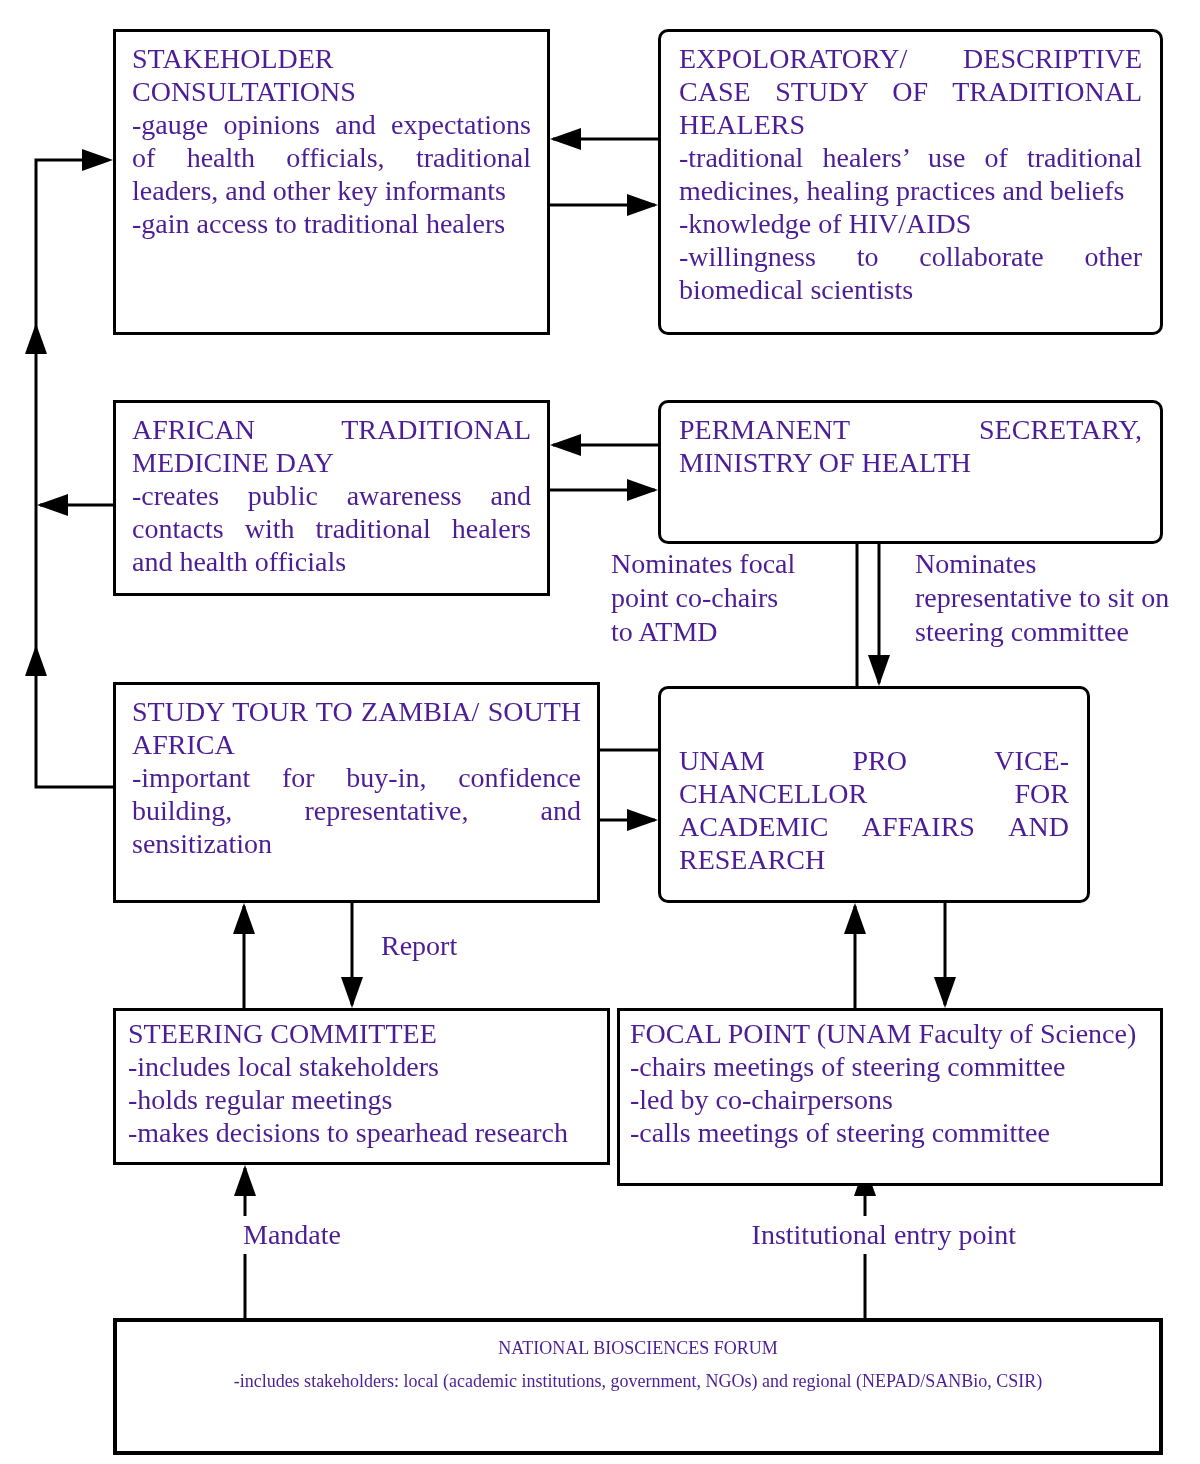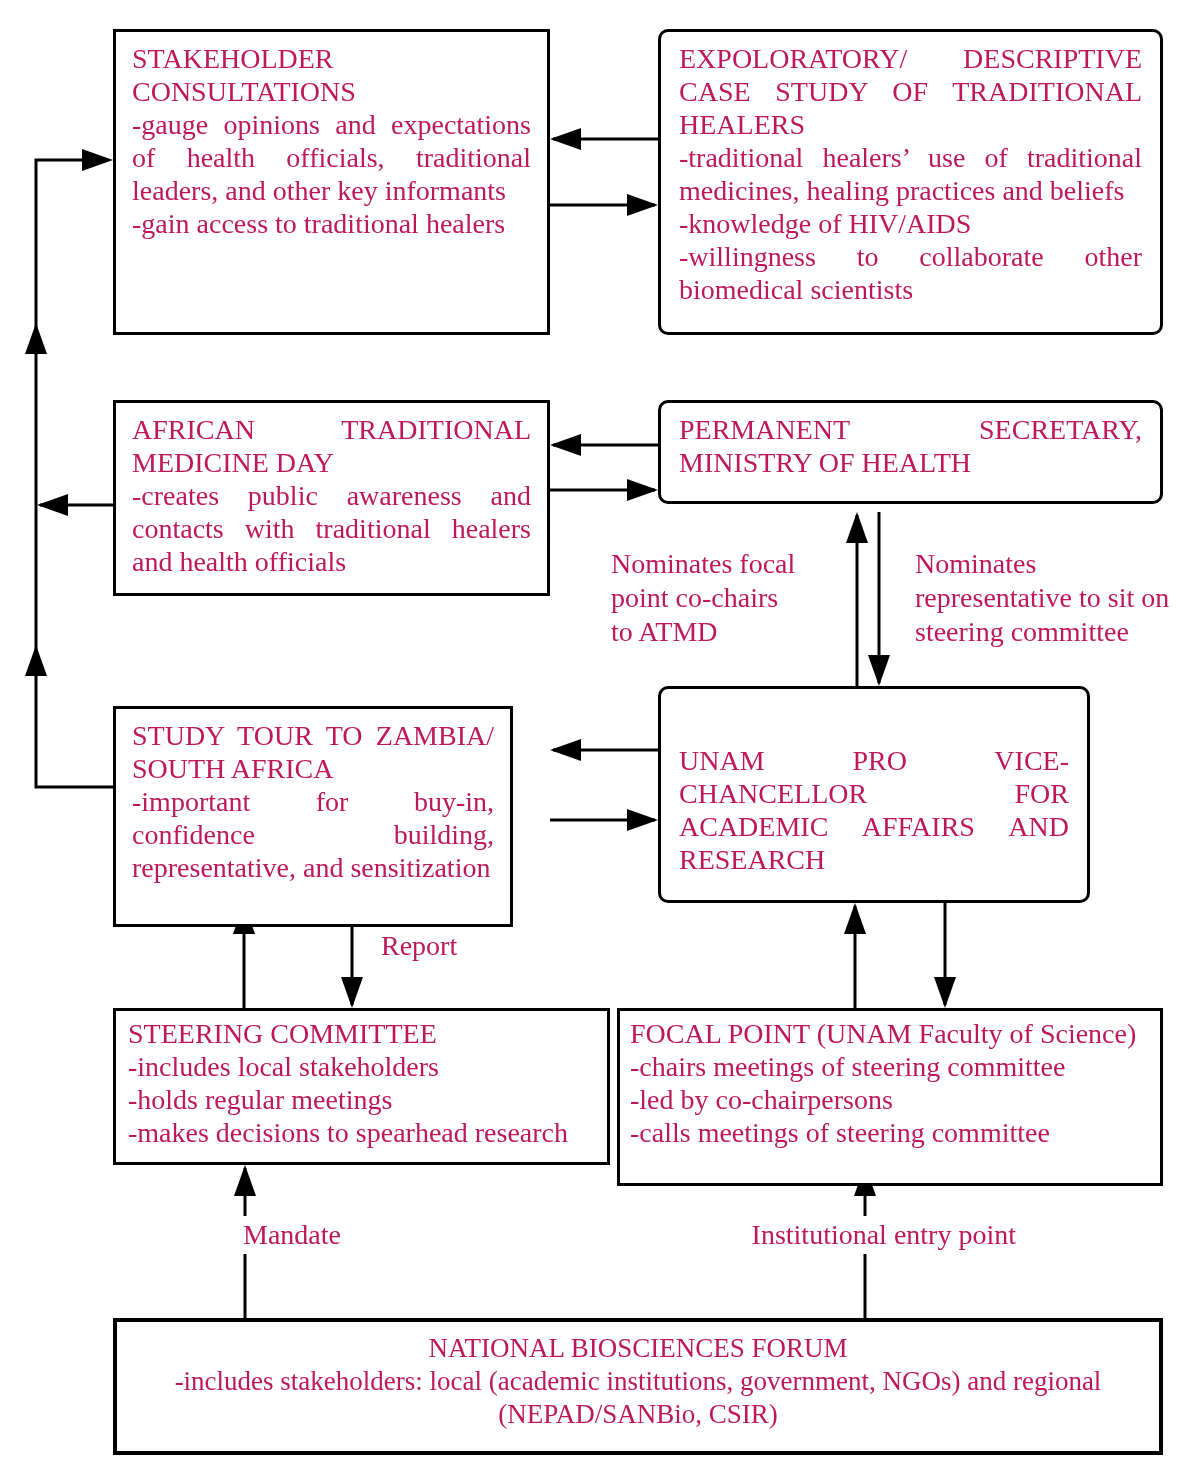--- a/index.html
+++ b/index.html
@@ -1,18 +1,18 @@
 <!DOCTYPE html>
 <html><head>
 <meta charset="utf-8">
 <style>
   html,body{margin:0;padding:0;background:#ffffff;}
   .canvas{
     position:relative;width:1200px;height:1464px;background:#ffffff;
-    font-family:"Liberation Serif","DejaVu Serif",serif;color:#be185d;
+    font-family:"Liberation Serif","DejaVu Serif",serif;color:#4c1d95;
     overflow:hidden;
   }
   svg.wires{position:absolute;left:0;top:0;}
   .box{
     position:absolute;border:3px solid #000;background:#fff;
     font-size:28px;line-height:33px;
   }
   .box p{margin:0;text-align:justify;}
   .box.leftcol{padding:10px 16px 6px 16px;}
   .box.rightcol{padding:10px 18px 6px 18px;border-radius:10px;}
@@ -126,25 +126,25 @@
     <p>-traditional healers’ use of traditional medicines, healing practices and beliefs</p>
     <p>-knowledge of HIV/AIDS</p>
     <p>-willingness to collaborate other biomedical scientists</p>
   </div>
 
   <div class="box leftcol" style="left:113px;top:400px;width:437px;height:196px;box-sizing:border-box;">
     <p>AFRICAN TRADITIONAL MEDICINE DAY</p>
     <p>-creates public awareness and contacts with traditional healers and health officials</p>
   </div>
 
-  <div class="box rightcol" style="left:658px;top:400px;width:505px;height:104px;box-sizing:border-box;">
+  <div class="box rightcol" style="left:658px;top:400px;width:505px;height:144px;box-sizing:border-box;">
     <p>PERMANENT SECRETARY, MINISTRY OF HEALTH</p>
   </div>
 
-  <div class="box leftcol" style="left:113px;top:682px;width:400px;height:221px;box-sizing:border-box;margin-top:24px;">
+  <div class="box leftcol" style="left:113px;top:682px;width:487px;height:221px;box-sizing:border-box;">
     <p>STUDY TOUR TO ZAMBIA/ SOUTH AFRICA</p>
     <p>-important for buy-in, confidence building, representative, and sensitization</p>
   </div>
 
   <div class="box rightcol" style="left:658px;top:686px;width:432px;height:217px;box-sizing:border-box;padding-top:55px;">
     <p>UNAM PRO VICE-CHANCELLOR FOR ACADEMIC AFFAIRS AND RESEARCH</p>
   </div>
 
   <div class="box row3" style="left:113px;top:1008px;width:497px;height:157px;box-sizing:border-box;">
     <p>STEERING COMMITTEE</p>
@@ -153,21 +153,21 @@
     <p>-makes decisions to spearhead research</p>
   </div>
 
   <div class="box row3" style="left:617px;top:1008px;width:546px;height:178px;box-sizing:border-box;padding-left:10px;padding-right:8px;">
     <p>FOCAL POINT (UNAM Faculty of Science)</p>
     <p>-chairs meetings of steering committee</p>
     <p>-led by co-chairpersons</p>
     <p>-calls meetings of steering committee</p>
   </div>
 
-  <div class="box center" style="left:113px;top:1318px;width:1050px;height:137px;box-sizing:border-box;border-width:4px;padding:10px 12px;font-size:27px;">
+  <div class="box center" style="left:113px;top:1318px;width:1050px;height:137px;box-sizing:border-box;border-width:4px;padding:10px 12px;font-size:18px;">
     <p>NATIONAL BIOSCIENCES FORUM</p>
     <p>-includes stakeholders: local (academic institutions, government, NGOs) and regional (NEPAD/SANBio, CSIR)</p>
   </div>
 
   <div class="lbl" style="left:611px;top:547px;">
     <div class="ln">Nominates focal</div>
     <div class="ln">point co-chairs</div>
     <div class="ln">to ATMD</div>
   </div>
 

